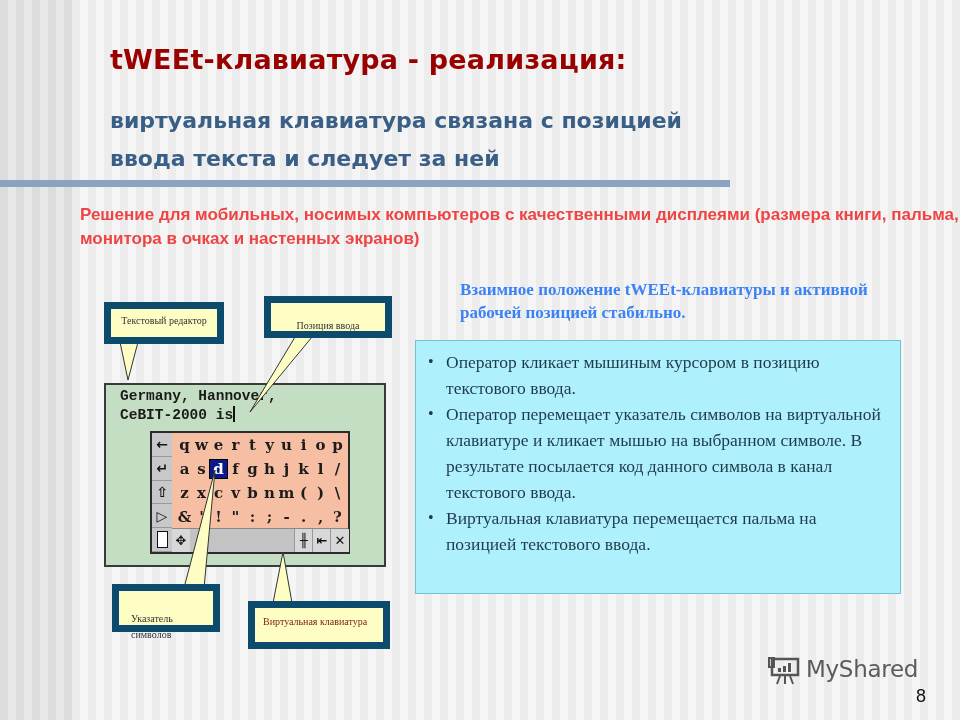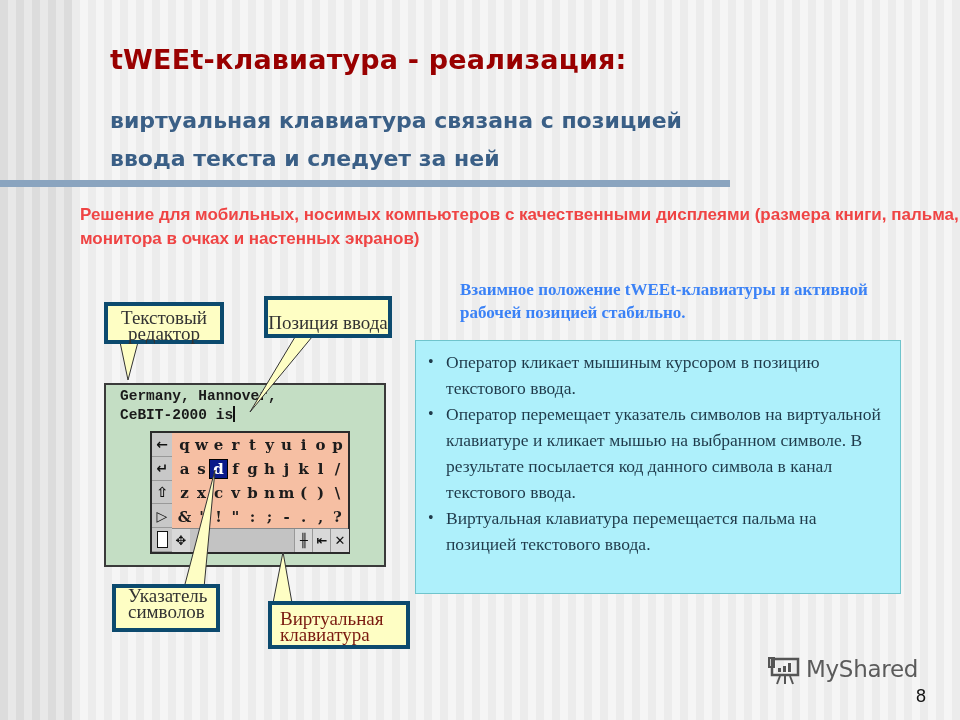--- a/index.html
+++ b/index.html
@@ -95,23 +95,23 @@
       position: absolute; left: 20px; top: 95px; width: 176px; height: 24px;
       background: #c3c3c3; border-top: 1px solid #888; box-sizing: border-box;
     }
     .kb-ctl {
       position: absolute; top: 0; height: 23px; width: 18px;
       display: flex; align-items: center; justify-content: center;
       font-size: 13px; font-weight: bold; color: #111; background: #d8d8d8;
       border-left: 1px solid #999;
     }
     .callout {
-      position: absolute; background: #fefec4; border: 4px solid #0c4a6e;
+      position: absolute; background: #fefec4; border: 7px solid #0c4a6e;
       box-sizing: border-box; font-family: "Liberation Serif", serif;
-      font-size: 19px; line-height: 16px; text-align: center; color: #333;
+      font-size: 10px; line-height: 16px; text-align: center; color: #333;
     }
     .callout.red { color: #7a1a10; text-align: left; padding-left: 8px; }
     .callout.left { text-align: left; padding-left: 12px; }
     svg.tails { position: absolute; left: 0; top: 0; }
     .page-num {
       position: absolute; left: 916px; top: 686px;
       font-family: "Liberation Sans", sans-serif; font-size: 18px; color: #111;
     }
     .logo {
       position: absolute; left: 768px; top: 656px; display: flex; align-items: flex-start;
@@ -217,22 +217,22 @@
 
 <svg class="tails" width="960" height="720">
   <polygon points="120,342 138,342 128,380" fill="#fefec4" stroke="#333" stroke-width="1"></polygon>
   <polygon points="295,337 312,337 250,412" fill="#fefec4" stroke="#333" stroke-width="1"></polygon>
   <polygon points="184,588 204,588 215,470" fill="#fefec4" stroke="#333" stroke-width="1"></polygon>
   <polygon points="273,603 292,603 283,552" fill="#fefec4" stroke="#333" stroke-width="1"></polygon>
 </svg>
 
 <div class="callout" style="left:104px;top:302px;width:120px;height:42px;padding-top:4px;">Текстовый редактор</div>
 <div class="callout" style="left:264px;top:296px;width:128px;height:42px;padding-top:15px;">Позиция ввода</div>
-<div class="callout left" style="left:112px;top:584px;width:108px;height:48px;padding-top:0;">Указатель символов</div>
-<div class="callout red" style="left:248px;top:601px;width:142px;height:48px;padding-top:6px;margin-left:20px;">Виртуальная клавиатура</div>
+<div class="callout left" style="left:112px;top:584px;width:108px;height:48px;padding-top:20px;">Указатель символов</div>
+<div class="callout red" style="left:248px;top:601px;width:142px;height:48px;padding-top:6px;">Виртуальная клавиатура</div>
 
 <div class="logo">
   <svg width="34" height="30" viewBox="0 0 34 30">
     <rect x="4" y="3" width="26" height="16" fill="none" stroke="#555" stroke-width="2.5"></rect>
     <rect x="1" y="2" width="5" height="9" fill="none" stroke="#555" stroke-width="2"></rect>
     <rect x="10" y="12" width="3" height="4" fill="#555"></rect>
     <rect x="15" y="10" width="3" height="6" fill="#555"></rect>
     <rect x="20" y="7" width="3" height="9" fill="#555"></rect>
     <line x1="12" y1="20" x2="9" y2="28" stroke="#555" stroke-width="2"></line>
     <line x1="17" y1="20" x2="17" y2="28" stroke="#555" stroke-width="2"></line>

